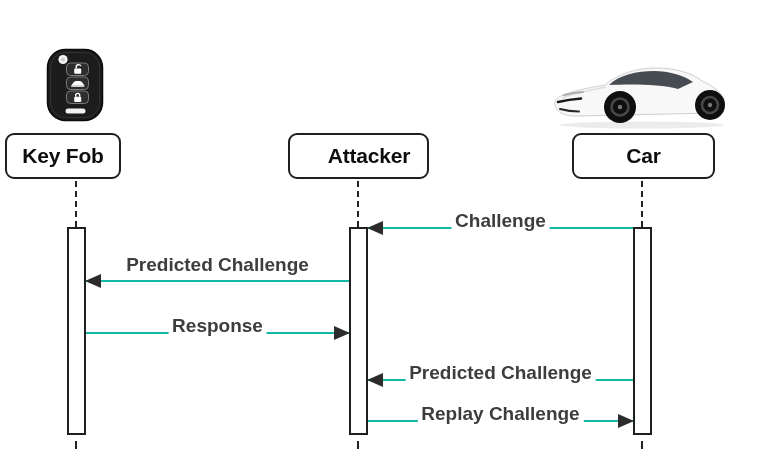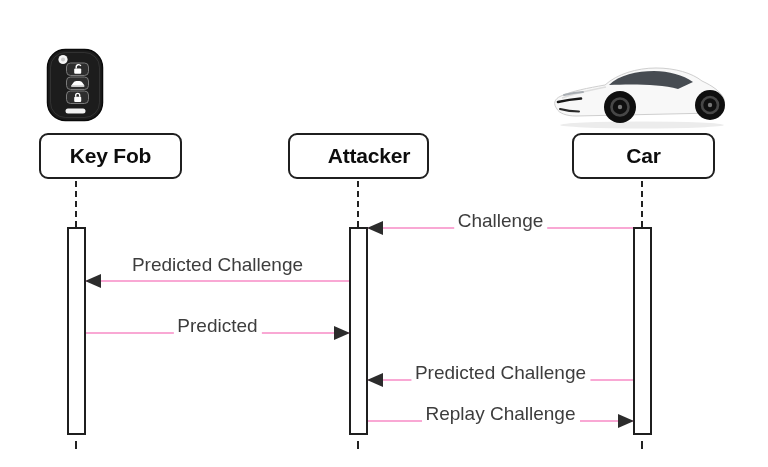--- a/index.html
+++ b/index.html
@@ -7,21 +7,21 @@
     position:relative; width:768px; height:467px; background:#ffffff;
     overflow:hidden; font-family:"Liberation Sans", sans-serif;
   }
   
   .actor-box {
     position:absolute; top:133px; height:46px; box-sizing:border-box;
     border:2px solid #1f1f1f; border-radius:9px; background:#ffffff;
     display:flex; align-items:center; justify-content:center;
     font-weight:bold; font-size:21px; color:#0d0d0d; letter-spacing:-0.2px;
   }
-  .actor-keyfob   { left:5px;   width:143px;margin-left:34px; }
+  .actor-keyfob   { left:5px;   width:116px; }
   .actor-attacker { left:288px; width:141px;padding-left:21px; }
   .actor-car      { left:572px; width:143px;text-align:right; }
   
   .lifeline {
     position:absolute; top:181px; height:46px; width:0;
     border-left:2px dashed #222222;
   }
   .life-keyfob   { left:75px;  }
   .life-attacker { left:357px; }
   .life-car      { left:641px; }
@@ -32,21 +32,21 @@
   }
   .act-keyfob   { left:67px;  }
   .act-attacker { left:349px; }
   .act-car      { left:633px; }
   
   .tail { position:absolute; top:441px; width:2px; height:8px; background:#222222; }
   .tail-keyfob   { left:75px;  }
   .tail-attacker { left:357px; }
   .tail-car      { left:641px; }
   
-  .msg { position:absolute; height:2px; background:#f9a8d4; }
+  .msg { position:absolute; height:2px; background:#14b8a6;font-weight:bold; }
   .m1 { top:227px; left:368px; width:265px; }
   .m2 { top:280px; left:86px;  width:263px; }
   .m3 { top:332px; left:86px;  width:263px; }
   .m4 { top:379px; left:368px; width:265px; }
   .m5 { top:420px; left:368px; width:265px; }
   .msg-label {
     position:absolute; left:50%; transform:translateX(-50%);
     font-size:19px; line-height:22px; color:#3d3d3d; white-space:nowrap;
     background:#ffffff; padding:0 4px;
   }
@@ -141,21 +141,21 @@
     <span class="msg-label on-line">Challenge</span>
   </div>
 
   <div class="msg m2">
     <span class="arrowhead arrow-left"></span>
     <span class="msg-label above-line">Predicted Challenge</span>
   </div>
 
   <div class="msg m3">
     <span class="arrowhead arrow-right"></span>
-    <span class="msg-label on-line">Predicted</span>
+    <span class="msg-label on-line">Response</span>
   </div>
 
   <div class="msg m4">
     <span class="arrowhead arrow-left"></span>
     <span class="msg-label on-line">Predicted Challenge</span>
   </div>
 
   <div class="msg m5">
     <span class="arrowhead arrow-right"></span>
     <span class="msg-label on-line">Replay Challenge</span>

